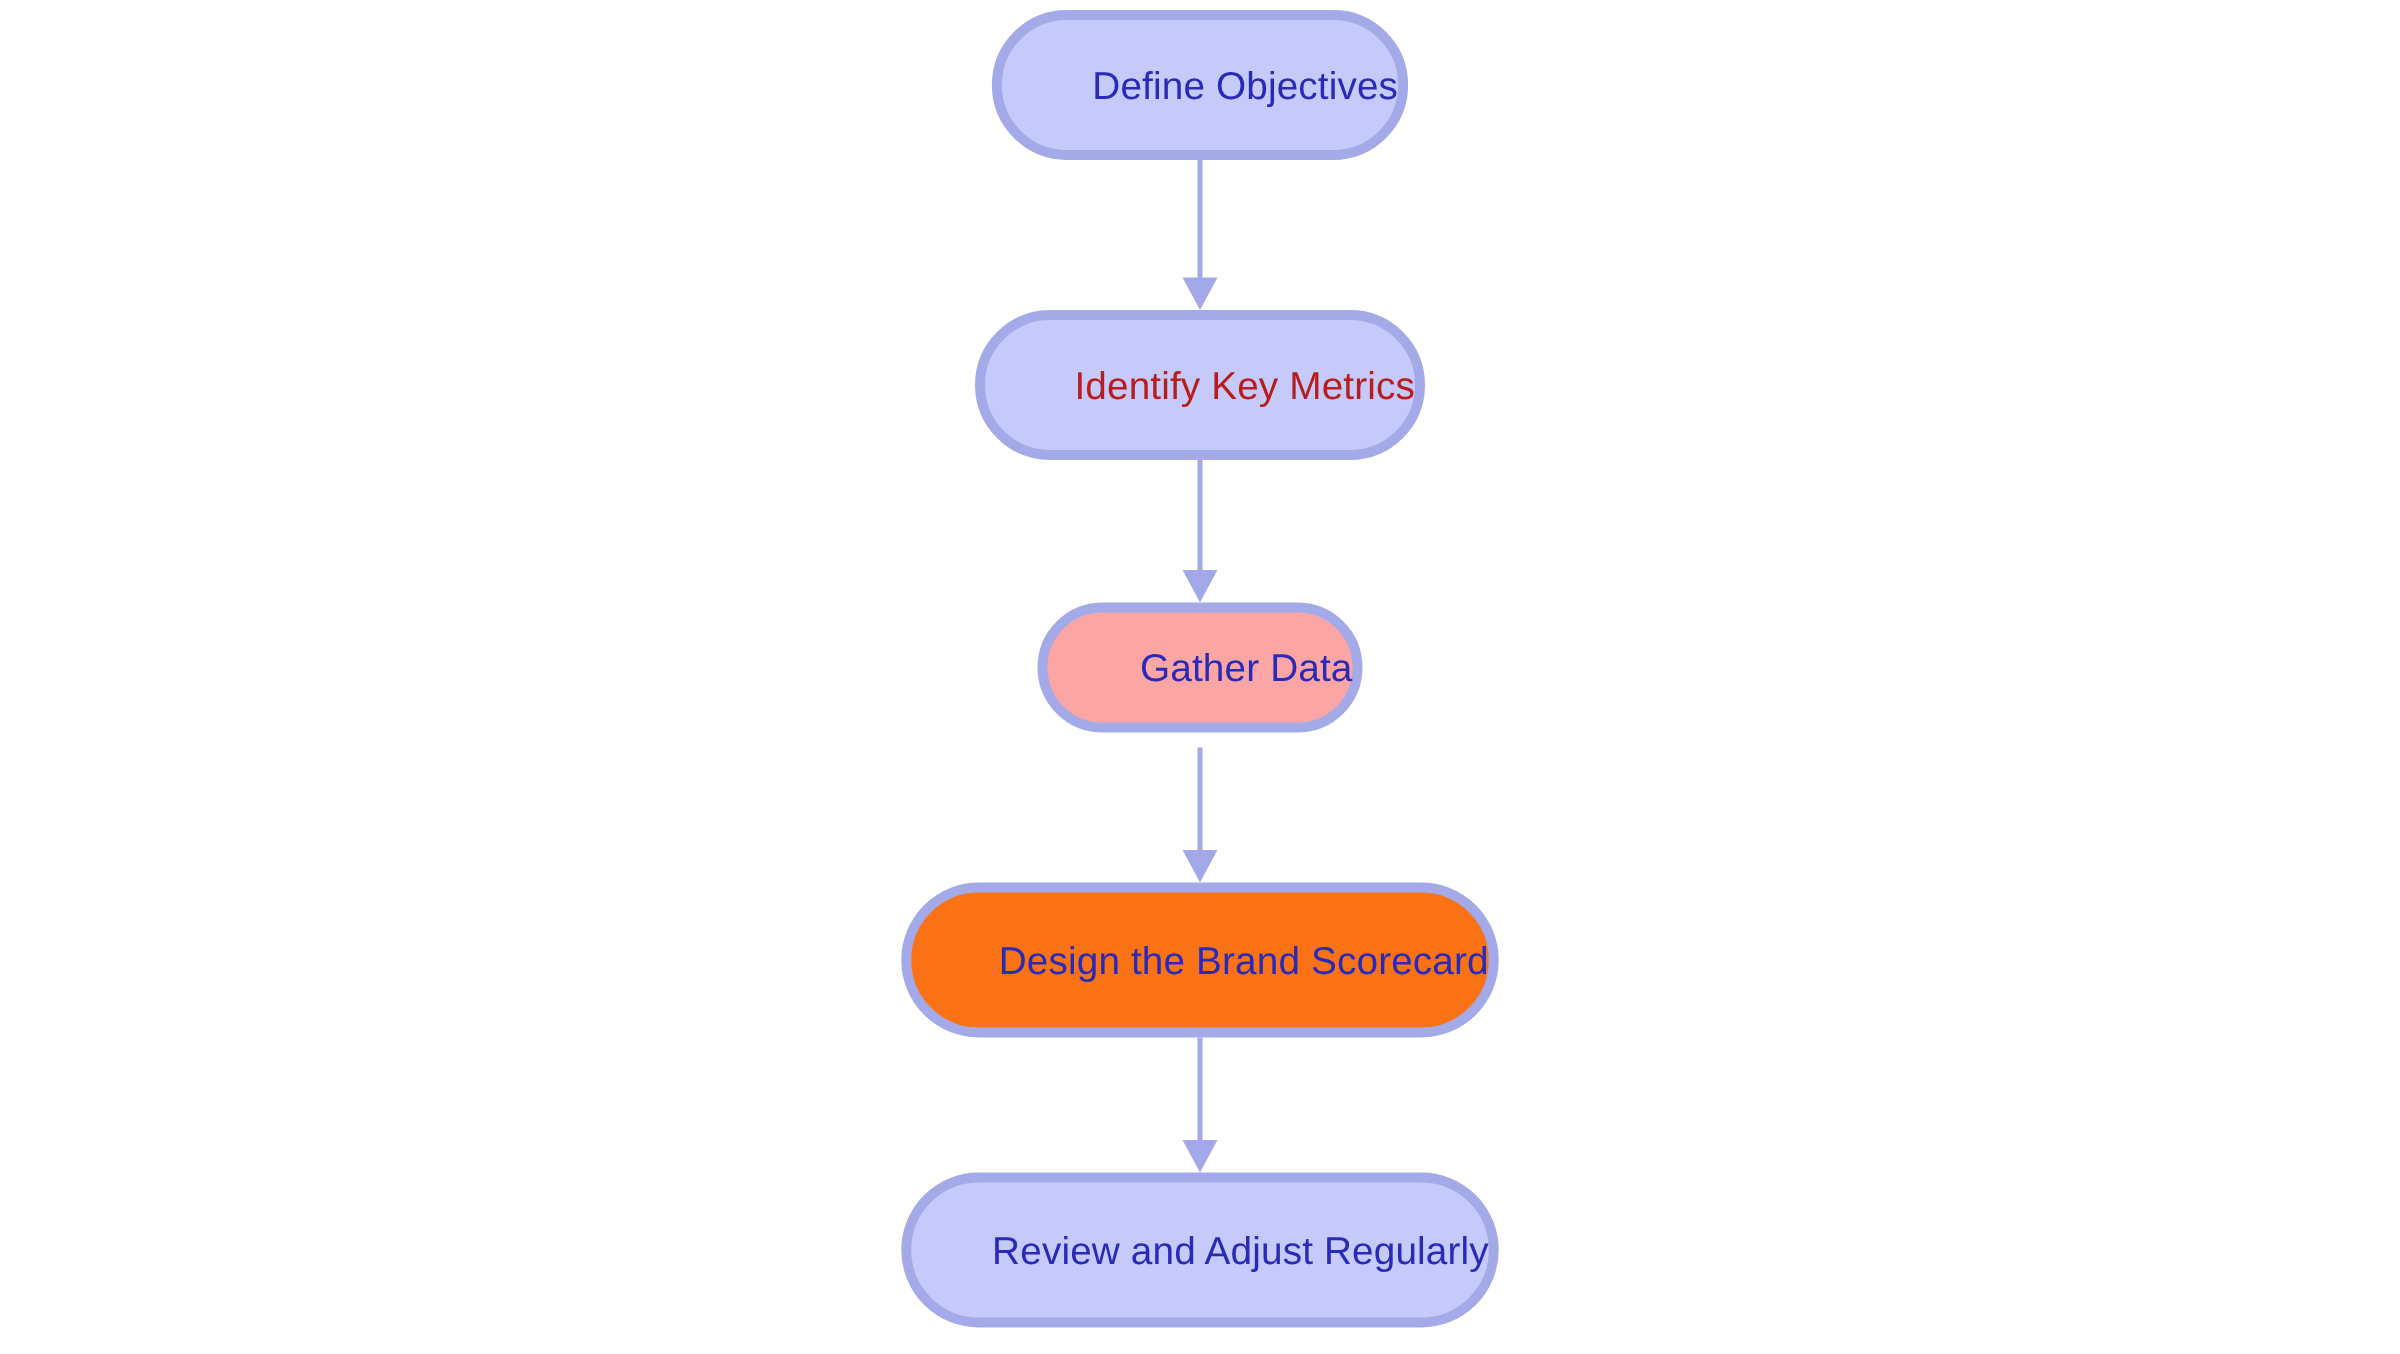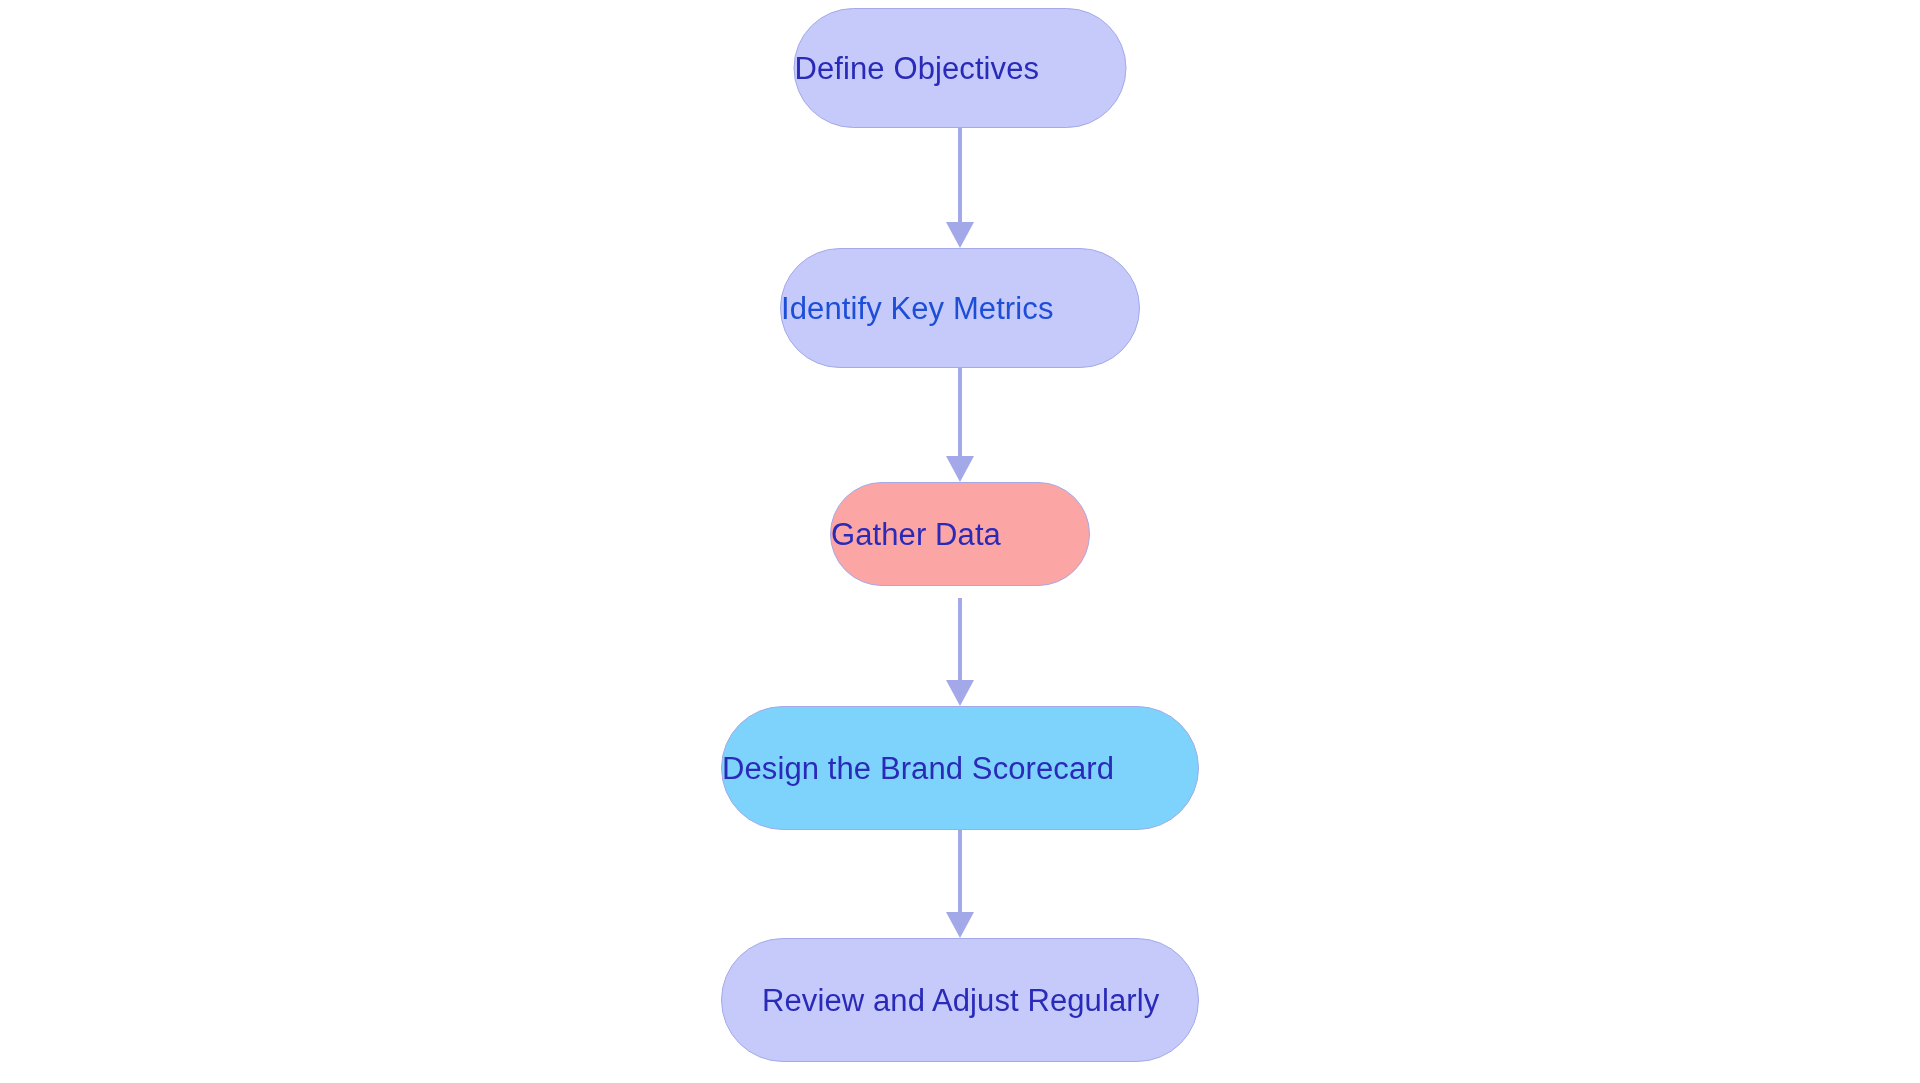--- a/index.html
+++ b/index.html
@@ -38,23 +38,23 @@
     top: 0;
     width: 1920px;
     height: 1083px;
   }
 
   .flow-node {
     position: absolute;
     box-sizing: border-box;
     display: flex;
     align-items: center;
-    justify-content: flex-start;
+    justify-content: flex-end;
     background: #c5cafa;
-    border: 1px solid #8b5cf6;
+    border: 8px solid #8b5cf6;
     border-radius: 999px;
     transform: translateX(-50%);
   }
 
   .flow-node-label {
     color: #2a2ab8;
     font-size: 31px;
     font-weight: 400;
     line-height: 1;
     letter-spacing: 0.1px;
@@ -86,26 +86,26 @@
           <polygon points="946,912 974,912 960,938" fill="#a3a9e8"></polygon>
         </g>
       </g>
   </svg>
 
   <div id="node-layer">
       <div class="flow-node" style="left: 960px; top: 8px; width: 333px; height: 120px; background: rgb(197, 202, 250); border-color: rgb(164, 170, 232);">
         <span class="flow-node-label" style="color: rgb(42, 42, 184);">Define Objectives</span>
       </div>
       <div class="flow-node" style="left: 960px; top: 248px; width: 360px; height: 120px; background: rgb(197, 202, 250); border-color: rgb(164, 170, 232);">
-        <span class="flow-node-label" style="color: #1d4ed8;">Identify Key Metrics</span>
+        <span class="flow-node-label" style="color: #b91c1c;">Identify Key Metrics</span>
       </div>
       <div class="flow-node" style="left: 960px; top: 482px; width: 260px; height: 104px; background: #fca5a5; border-color: rgb(164, 170, 232);">
         <span class="flow-node-label" style="color: rgb(42, 42, 184);">Gather Data</span>
       </div>
-      <div class="flow-node" style="left: 960px; top: 706px; width: 478px; height: 124px; background: #7dd3fc; border-color: rgb(164, 170, 232);">
+      <div class="flow-node" style="left: 960px; top: 706px; width: 478px; height: 124px; background: #f97316; border-color: rgb(164, 170, 232);">
         <span class="flow-node-label" style="color: rgb(42, 42, 184);">Design the Brand Scorecard</span>
       </div>
       <div class="flow-node" style="left: 960px; top: 938px; width: 478px; height: 124px; background: rgb(197, 202, 250); border-color: rgb(164, 170, 232);">
         <span class="flow-node-label" style="color: rgb(42, 42, 184); margin-left: 40px;">Review and Adjust Regularly</span>
       </div>
     </div>
 
 </div>
 
 </body></html>

